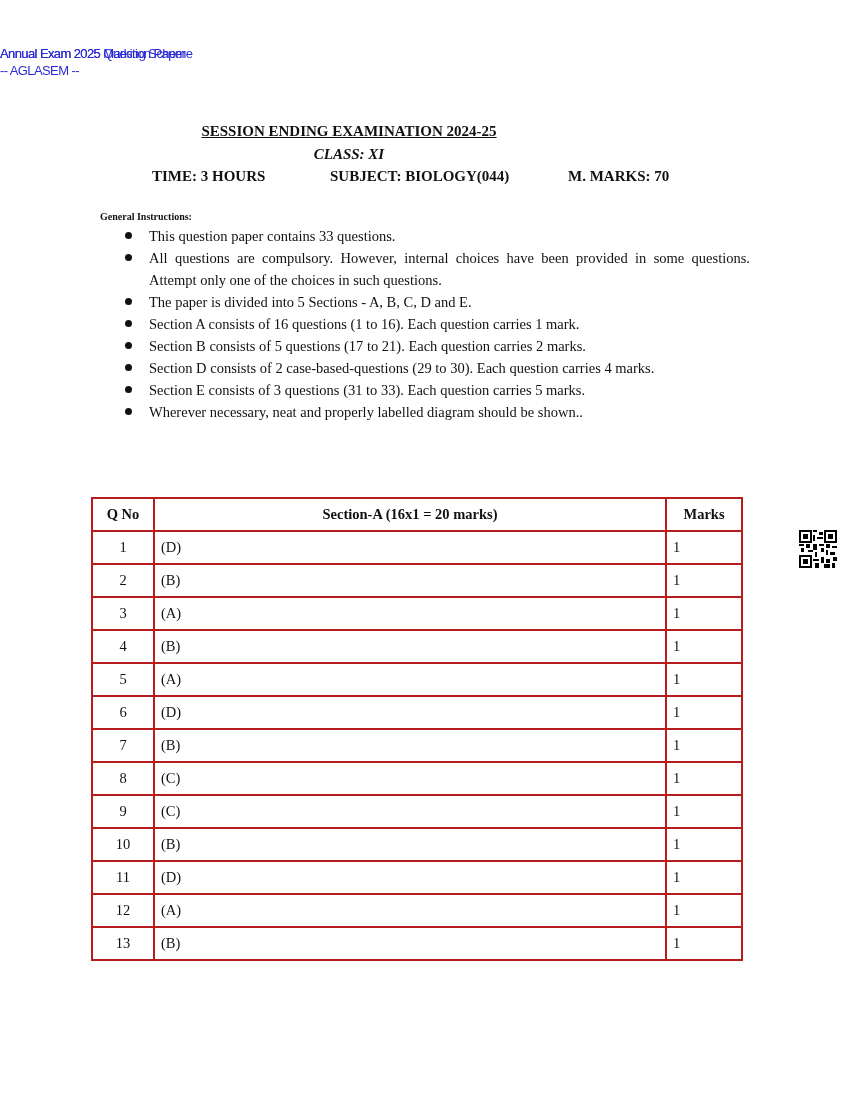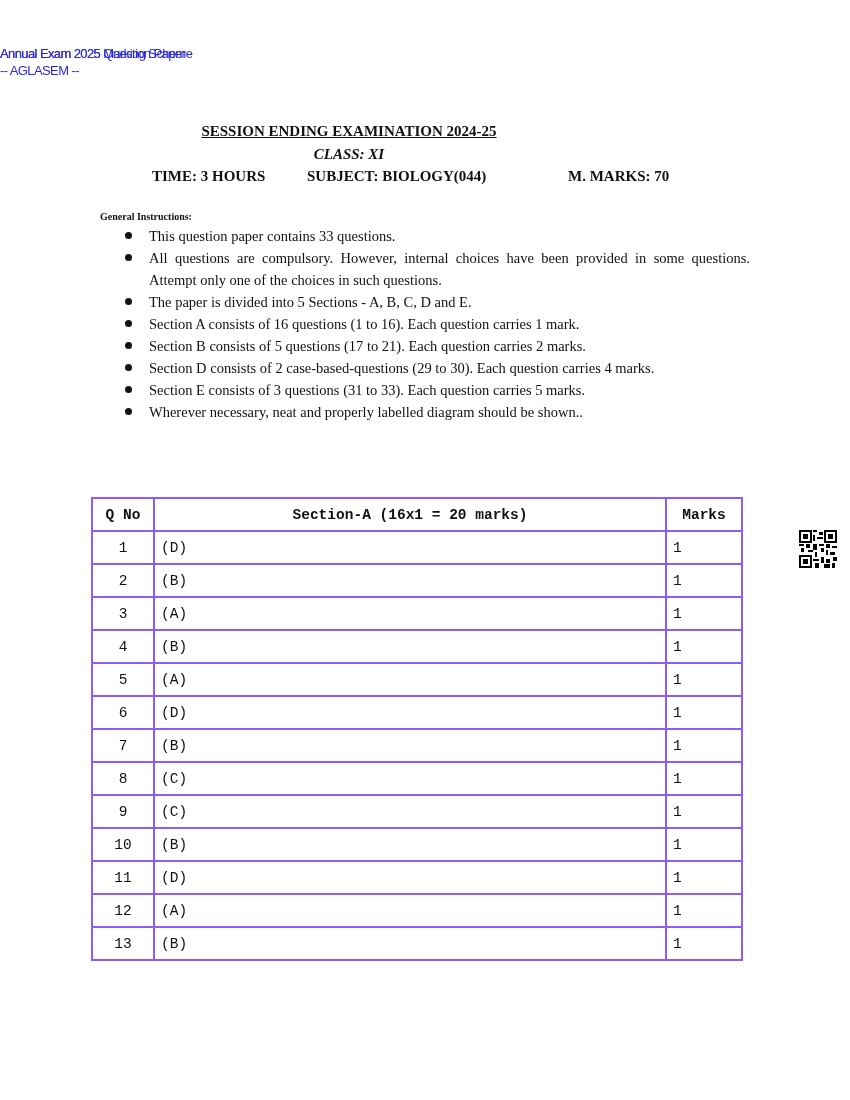--- a/index.html
+++ b/index.html
@@ -10,21 +10,21 @@
     .header { position: absolute; left: 0; width: 698px; text-align: center; font-weight: bold; font-size: 15px; }
     .title { top: 123px; text-decoration: underline; }
     .class { top: 146px; font-style: italic; }
     .meta-row { position: absolute; top: 168px; font-weight: bold; font-size: 15px; }
     .instructions { position: absolute; top: 211px; left: 100px; width: 650px; }
     .instr-heading { font-weight: bold; font-size: 10px; margin: 0 0 3px 0; }
     .instr-list { list-style: none; margin: 0; padding: 0; }
     .instr-list li { position: relative; padding-left: 49px; font-size: 14.5px; line-height: 22px; text-align: justify; }
     .instr-list li .bullet { position: absolute; left: 25px; top: 7px; width: 7px; height: 7px; border-radius: 50%; background: #111; }
     table.answers { position: absolute; top: 497px; left: 91px; width: 652px; border-collapse: collapse; font-size: 14.5px; }
-    table.answers th, table.answers td { border: 2px solid #8b5cf6; height: 31px; padding: 0 6px; font-family: Liberation Mono, monospace; }
+    table.answers th, table.answers td { border: 2px solid #b91c1c; height: 31px; padding: 0 6px; }
     table.answers th { font-weight: bold; }
     .col-q { width: 48px; text-align: center; }
     .col-ans { text-align: left; }
     .col-mark { width: 62px; }
     th.col-ans { text-align: center; }
     .qr { position: absolute; left: 799px; top: 530px; width: 38px; height: 38px; }
   </style>
 </head>
 <body>
 
@@ -32,21 +32,21 @@
   <div class="wm-line">
     <span>Annual Exam 2025 Question Paper</span>
     <div class="wm-overlay"><span>Annual Exam 2025 Marking Scheme</span></div>
   </div>
   <div class="wm-line">-- AGLASEM --</div>
 </div>
 
 <div class="header title">SESSION ENDING EXAMINATION 2024-25</div>
 <div class="header class">CLASS: XI</div>
 <div class="meta-row" style="left:152px;">TIME: 3 HOURS</div>
-<div class="meta-row" style="left:307px;">SUBJECT: BIOLOGY(044)</div>
+<div class="meta-row" style="left:330px;">SUBJECT: BIOLOGY(044)</div>
 <div class="meta-row" style="left:568px;">M. MARKS:  70</div>
 
 <div class="instructions">
   <div class="instr-heading">General Instructions:</div>
   <ul class="instr-list">
     <li><span class="bullet"></span><span>This question paper contains 33 questions.</span></li>
     <li><span class="bullet"></span><span>All questions are compulsory. However, internal choices have been provided in some questions. Attempt only one of the choices in such questions.</span></li>
     <li><span class="bullet"></span><span>The paper is divided into 5 Sections - A, B, C, D and E.</span></li>
     <li><span class="bullet"></span><span>Section A consists of 16 questions (1 to 16). Each question carries 1 mark.</span></li>
     <li><span class="bullet"></span><span>Section B consists of 5 questions (17 to 21). Each question carries 2 marks.</span></li>

